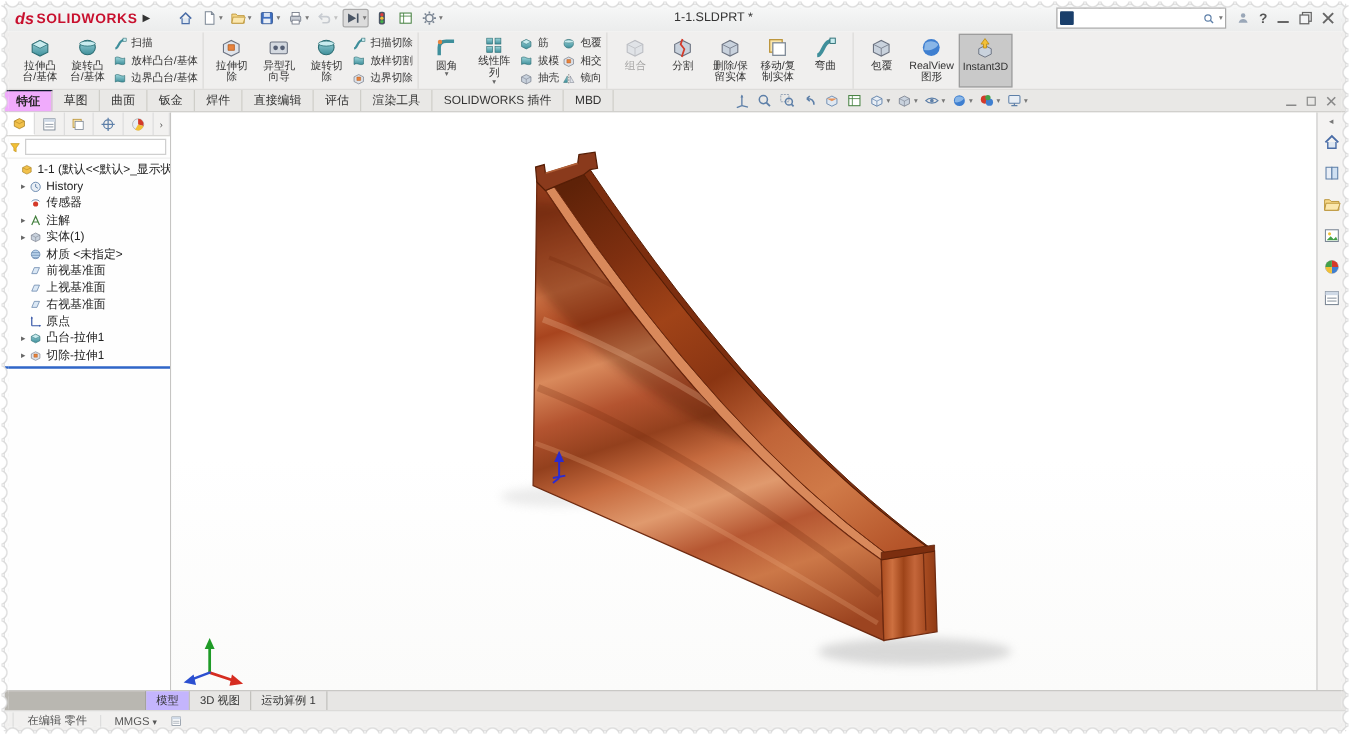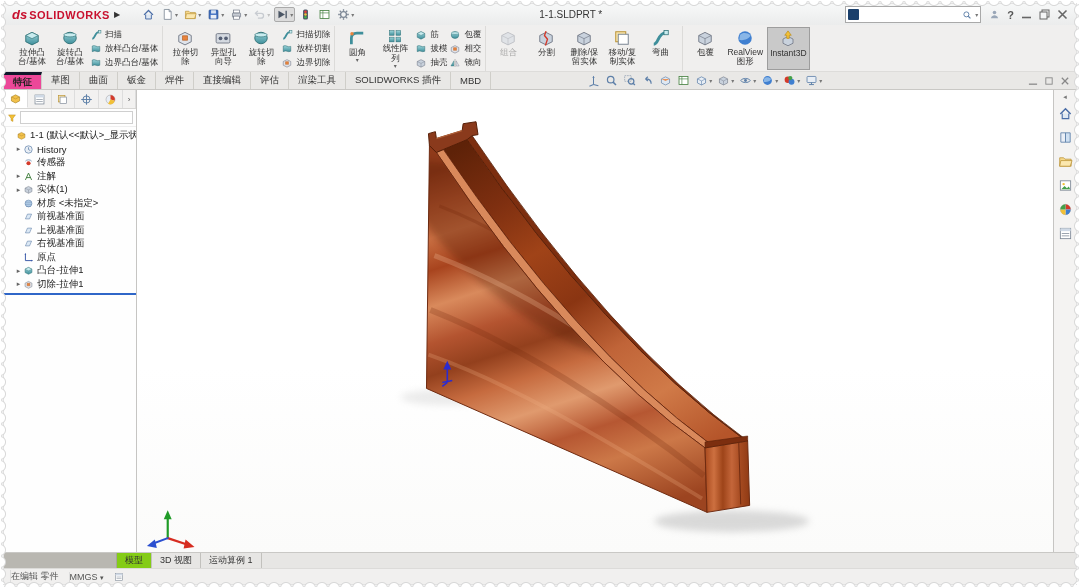--- a/index.html
+++ b/index.html
@@ -41,21 +41,21 @@
   .rbtn .dd{font-size:6px;color:#666;line-height:1;}
   .rbtn.active{background:#c9c9c9;border:1px solid #9d9d9d;}
   .rbtn.disabled{opacity:.4;}
   .rcol{display:flex;flex-direction:column;justify-content:space-between;padding:1px 0;}
   .rsm{display:flex;align-items:center;gap:3px;font-size:8.5px;color:#333;white-space:nowrap;height:13px;}
   .rsm svg{width:12px;height:12px;flex:0 0 12px;}
 
   
   .tabrow{height:17px;flex:0 0 17px;background:#e9e8e6;border-bottom:1px solid #c9c8c5;display:flex;align-items:stretch;font-size:9.5px;color:#333;}
   .rtab{display:flex;align-items:center;padding:0 9px;border-right:1px solid #cfcec9;white-space:nowrap;}
-  .rtab.active{background:#ec4899;border-top:3px solid #0f172a;font-weight:bold;color:#222;}
+  .rtab.active{background:#f0abfc;border-top:1px solid #0f172a;font-weight:bold;color:#222;}
   .headsup{display:flex;align-items:center;gap:3px;margin-left:95px;color:#5d7globe;}
   .hbtn{display:flex;align-items:center;gap:1px;padding:0 1px;}
   .hbtn svg{width:13px;height:13px;}
   .hbtn .dd{font-size:6px;color:#777;}
   .tabspacer{flex:1;}
   .docwin{display:flex;align-items:center;gap:6px;padding-right:6px;color:#777;}
   .docwin svg{width:10px;height:10px;}
 
   
   .main{flex:1;display:flex;min-height:0;}
@@ -80,24 +80,24 @@
   .viewport svg.scene{position:absolute;inset:0;width:100%;height:100%;}
 
   .taskpane{width:22px;flex:0 0 22px;background:#f4f3f2;border-left:1px solid #c6c5c3;display:flex;flex-direction:column;align-items:center;padding-top:3px;gap:5px;}
   .tpbtn svg{width:15px;height:15px;}
   .tparrow{font-size:7px;color:#777;}
 
   
   .bottombar{height:15px;flex:0 0 15px;background:#e7e6e4;border-top:1px solid #c9c8c5;display:flex;align-items:stretch;font-size:9px;color:#333;}
   .bsplit{width:112px;flex:0 0 112px;background:#b9b7b1;border-right:1px solid #a5a39d;}
   .btab{display:flex;align-items:center;padding:0 8px;border-right:1px solid #c2c1bd;white-space:nowrap;}
-  .btab.active{background:#84cc16;}
+  .btab.active{background:#c4b5fd;}
   .statusbar{height:15px;flex:0 0 15px;background:#f1f0ef;border-top:1px solid #dcdbd9;display:flex;align-items:center;font-size:9px;color:#555;padding:0 6px;gap:10px;}
   .statusbar .sleft{flex:1;white-space:nowrap;overflow:hidden;}
-  .statusbar .sitem{white-space:nowrap;border-left:1px solid #ddd;padding-left:0;}
+  .statusbar .sitem{white-space:nowrap;border-left:1px solid #ddd;padding-left:11px;}
   .statusbar svg{width:10px;height:10px;}
 </style>
 </head>
 <body>
 
 <svg width="0" height="0" style="position:absolute" aria-hidden="true">
   <defs>
     <linearGradient id="teal" x1="0" y1="0" x2="0" y2="1">
       <stop offset="0" stop-color="#9fd6db"></stop>
         <stop offset="1" stop-color="#3f8f9b"></stop>

